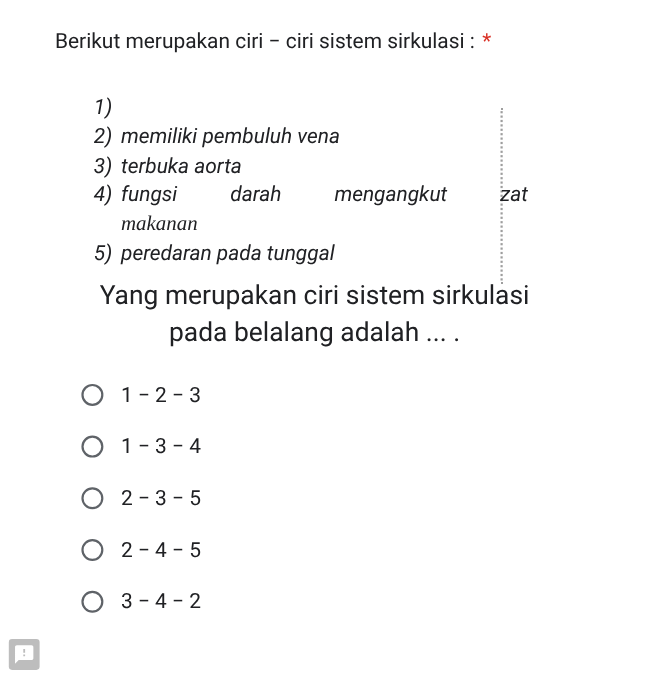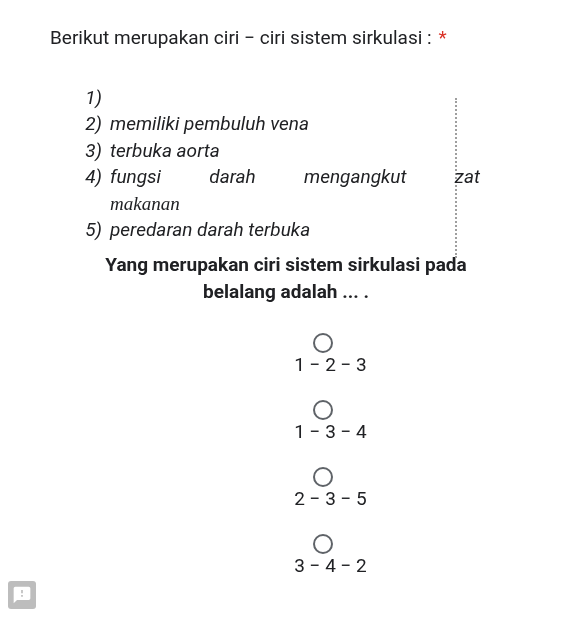--- a/index.html
+++ b/index.html
@@ -48,46 +48,44 @@
       display: flex;
       justify-content: space-between;
       width: 370px;
       align-items: center;
     }
     .item4-continuation {
       margin-left: 36px;
       font-family: Liberation Serif, serif;
     }
     .sub-question {
-      font-size: 19px;
+      font-size: 24px;
       font-style: normal;
       line-height: 1.4;
       margin-top: 2px;
       margin-bottom: 28px;
       margin-left: 36px;
       text-align: center;
       width: 400px;
-      font-weight: bold;
     }
     .dotted-divider {
       position: absolute;
       right: 130px;
       top: 98px;
       height: 160px;
       border-right: 2px dotted #9e9e9e;
     }
     .options-container {
       margin-left: 24px;
     }
     .option-row {
       display: flex;
       align-items: center;
       margin-bottom: 24px;
       cursor: pointer;
-      flex-direction: column;
     }
     .radio-circle {
       width: 20px;
       height: 20px;
       border: 2px solid #5f6368;
       border-radius: 50%;
       margin-right: 16px;
       flex-shrink: 0;
     }
     .option-label {
@@ -141,21 +139,21 @@
       <span class="item4-text">
         <span>fungsi</span>
         <span>darah</span>
         <span>mengangkut</span>
         <span>zat</span>
       </span>
     </div>
     <div class="item4-continuation">makanan</div>
     <div class="list-item">
       <span class="list-num">5)</span>
-      <span>peredaran darah terbuka</span>
+      <span>peredaran pada tunggal</span>
     </div>
   </div>
 </div>
 
 <div class="sub-question">Yang merupakan ciri sistem sirkulasi pada belalang adalah ... .</div>
 
 <div class="options-container">
   <div class="option-row">
     <div class="radio-circle"></div>
     <span class="option-label">1 − 2 − 3</span>
@@ -163,20 +161,24 @@
   <div class="option-row">
     <div class="radio-circle"></div>
     <span class="option-label">1 − 3 − 4</span>
   </div>
   <div class="option-row">
     <div class="radio-circle"></div>
     <span class="option-label">2 − 3 − 5</span>
   </div>
   <div class="option-row">
     <div class="radio-circle"></div>
+    <span class="option-label">2 − 4 − 5</span>
+  </div>
+  <div class="option-row">
+    <div class="radio-circle"></div>
     <span class="option-label">3 − 4 − 2</span>
   </div>
 </div>
 
 <div class="feedback-icon">
   <svg viewBox="0 0 24 24">
       <path d="M20 2H4c-1.1 0-2 .9-2 2v18l4-4h14c1.1 0 2-.9 2-2V4c0-1.1-.9-2-2-2zm-7 12h-2v-2h2v2zm0-4h-2V6h2v4z"></path>
     </svg>
 </div>
 

